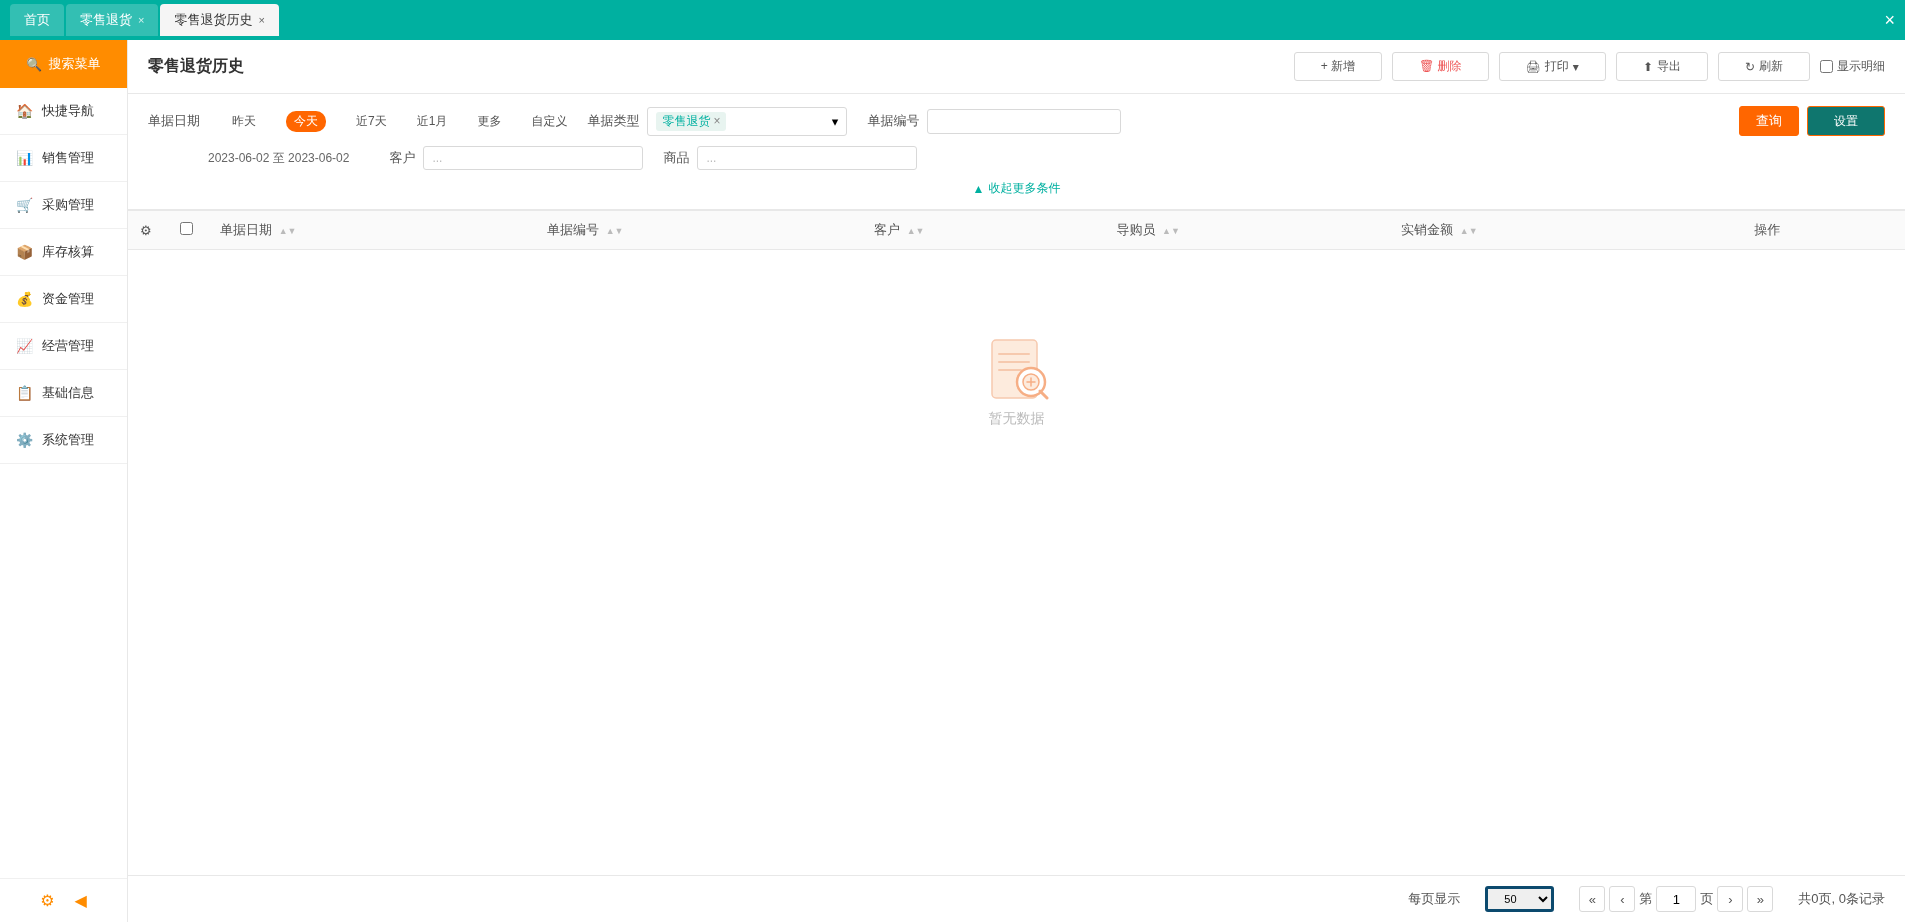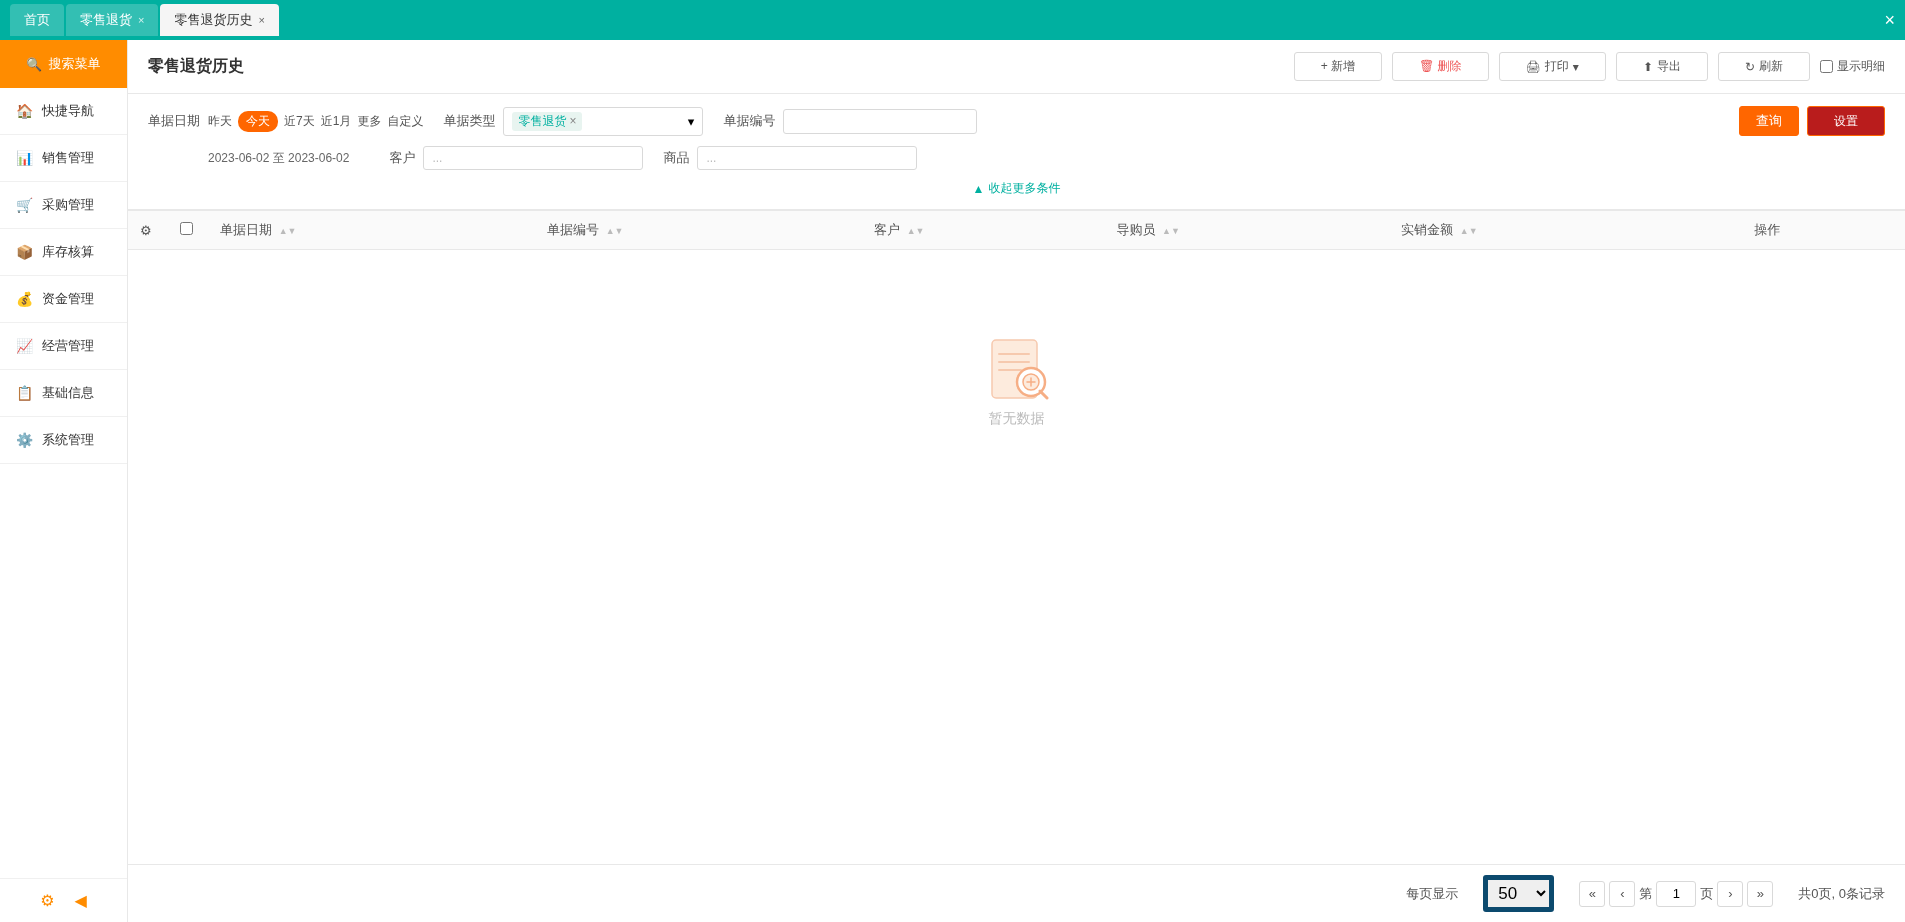--- a/index.html
+++ b/index.html
@@ -38,21 +38,21 @@
     .action-btn.primary { background: #ff6600; color: #fff; border-color: #ff6600; font-size: 13px; padding: 5px 16px; }
     .action-btn.danger { color: #e55; border-color: #d9d9d9; }
     .checkbox-label { display: flex; align-items: center; gap: 4px; font-size: 12px; color: #555; cursor: pointer; }
 
     
     .filter-panel { background: #fff; padding: 12px 20px; border-bottom: 1px solid #e8e8e8; flex-shrink: 0; }
     .filter-row { display: flex; align-items: center; gap: 20px; margin-bottom: 10px; flex-wrap: wrap; }
     .filter-item { display: flex; align-items: center; gap: 8px; }
     .filter-label { color: #555; font-size: 13px; white-space: nowrap; }
     .filter-date-options { display: flex; align-items: center; gap: 6px; }
-    .date-opt { font-size: 12px; color: #555; cursor: pointer; }
+    .date-opt { font-size: 12px; color: #555; cursor: pointer; margin-left: 24px; }
     .date-opt.active { background: #ff6600; color: #fff; border-radius: 10px; padding: 2px 8px; }
     .date-range { font-size: 12px; color: #666; }
     .filter-select { display: flex; align-items: center; border: 1px solid #d9d9d9; border-radius: 3px; padding: 4px 8px; background: #fff; min-width: 200px; gap: 6px; font-size: 13px; cursor: pointer; }
     .filter-tag { background: #e8f4f0; color: #00b0a0; border-radius: 3px; padding: 1px 6px; font-size: 12px; display: flex; align-items: center; gap: 3px; }
     .filter-tag-close { cursor: pointer; color: #888; }
     .filter-input { border: 1px solid #d9d9d9; border-radius: 3px; padding: 4px 8px; background: #fff; min-width: 200px; font-size: 13px; outline: none; }
     .filter-placeholder { color: #bbb; font-size: 12px; }
     .collapse-btn { display: flex; align-items: center; gap: 4px; color: #00b0a0; font-size: 12px; cursor: pointer; margin: 4px auto 0; width: fit-content; }
 
     
@@ -65,21 +65,21 @@
     .th-check { width: 40px; text-align: center; }
     .sort-arrows { display: inline-flex; flex-direction: column; margin-left: 3px; font-size: 9px; color: #bbb; line-height: 1; }
 
     
     .empty-state { display: flex; flex-direction: column; align-items: center; justify-content: center; padding: 80px 0; }
     .empty-text { color: #bbb; font-size: 14px; }
 
     
     .table-footer { background: #fff; border-top: 1px solid #e8e8e8; padding: 10px 20px; display: flex; align-items: center; justify-content: flex-end; gap: 25px; flex-shrink: 0; }
     .page-size-label { font-size: 13px; color: #555; }
-    .page-size-select { border: 5px solid #0c4a6e; border-radius: 3px; padding: 3px 6px; font-size: 17px; cursor: pointer; }
+    .page-size-select { border: 3px solid #0c4a6e; border-radius: 3px; padding: 3px 12px; font-size: 11px; cursor: pointer; }
     .pagination { display: flex; align-items: center; gap: 4px; }
     .page-btn { border: 1px solid #d9d9d9; background: #fff; border-radius: 3px; width: 26px; height: 26px; display: flex; align-items: center; justify-content: center; cursor: pointer; font-size: 13px; color: #555; }
     .page-btn:disabled { color: #ccc; cursor: default; }
     .page-input { border: 1px solid #d9d9d9; border-radius: 3px; width: 40px; height: 26px; text-align: center; font-size: 13px; }
     .page-info { font-size: 13px; color: #555; }
     .page-word { font-size: 13px; color: #555; }
 
     
     .empty-svg { opacity: 0.85; }
   </style>
@@ -204,21 +204,21 @@
           </div>
         </div>
 
         <div class="filter-item">
           <span class="filter-label">单据编号</span>
           <input class="filter-input" type="text" style="min-width: 160px;">
         </div>
 
         <div style="margin-left:auto; display:flex; gap:8px;">
           <button class="action-btn primary">查询</button>
-          <button class="action-btn" style="background:#b91c1c; color:#fff; border-color:#ff6600;">设置</button>
+          <button class="action-btn" style="background:#0f766e; color:#fff; border-color:#ff6600;">设置</button>
         </div>
       </div>
       <div class="filter-row">
 
         <div class="filter-item" style="margin-left:60px;">
           <span class="date-range">2023-06-02 至 2023-06-02</span>
         </div>
 
         <div class="filter-item" style="margin-left:20px;">
           <span class="filter-label">客户</span>

